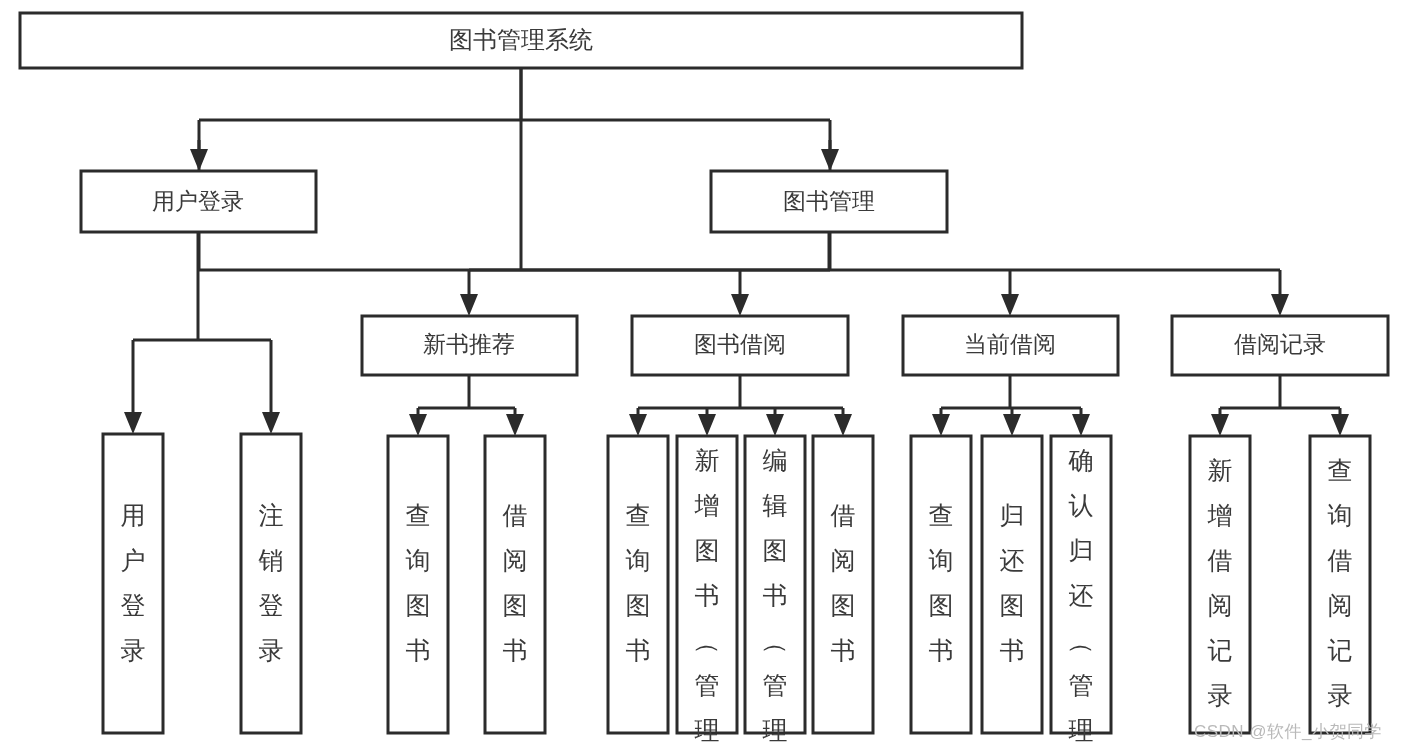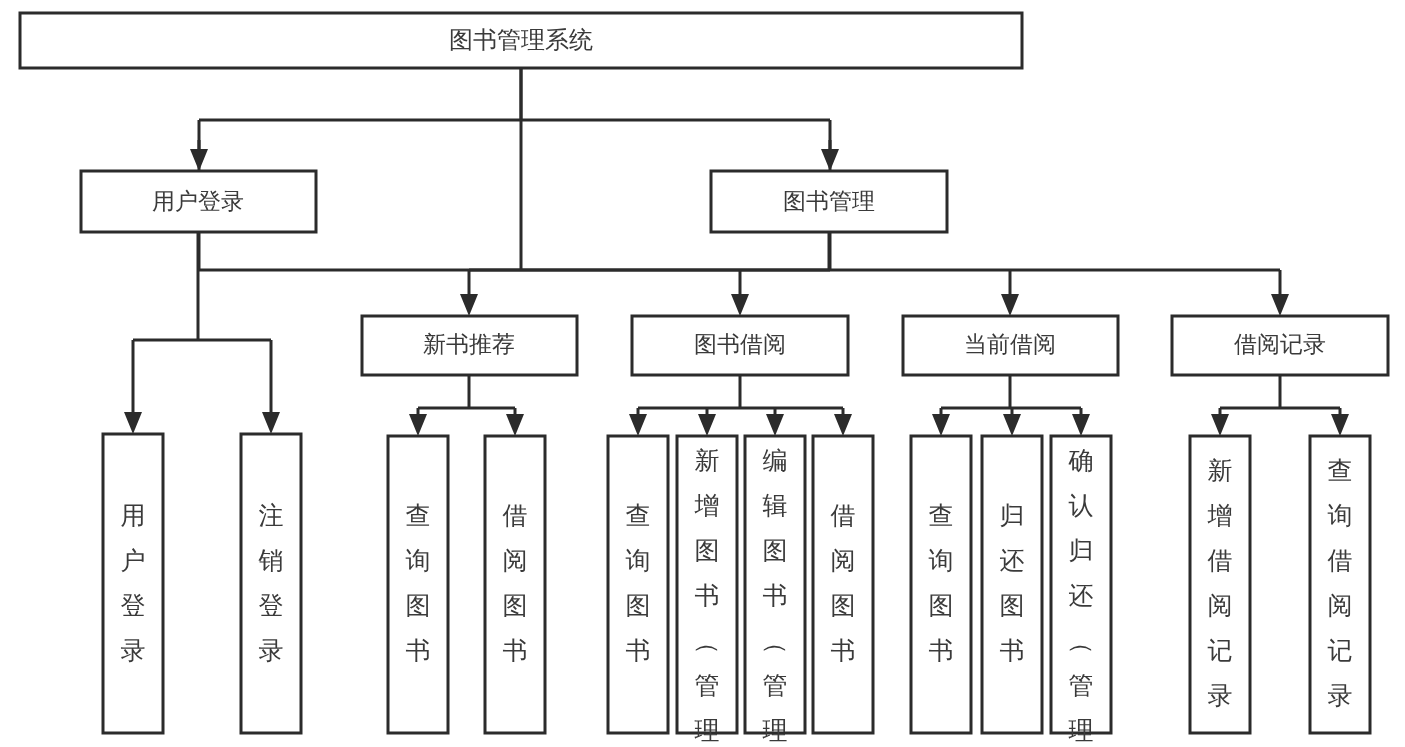--- a/index.html
+++ b/index.html
@@ -323,13 +323,14 @@
           <text class="vlabel-char" x="1340" y="517">询</text>
           <text class="vlabel-char" x="1340" y="562">借</text>
           <text class="vlabel-char" x="1340" y="607">阅</text>
           <text class="vlabel-char" x="1340" y="652">记</text>
           <text class="vlabel-char" x="1340" y="697">录</text>
         </g>
       </g>
 
   </svg>
 
+  <div class="watermark">CSDN @软件_小贺同学</div>
 </div>
 
 </body></html>

